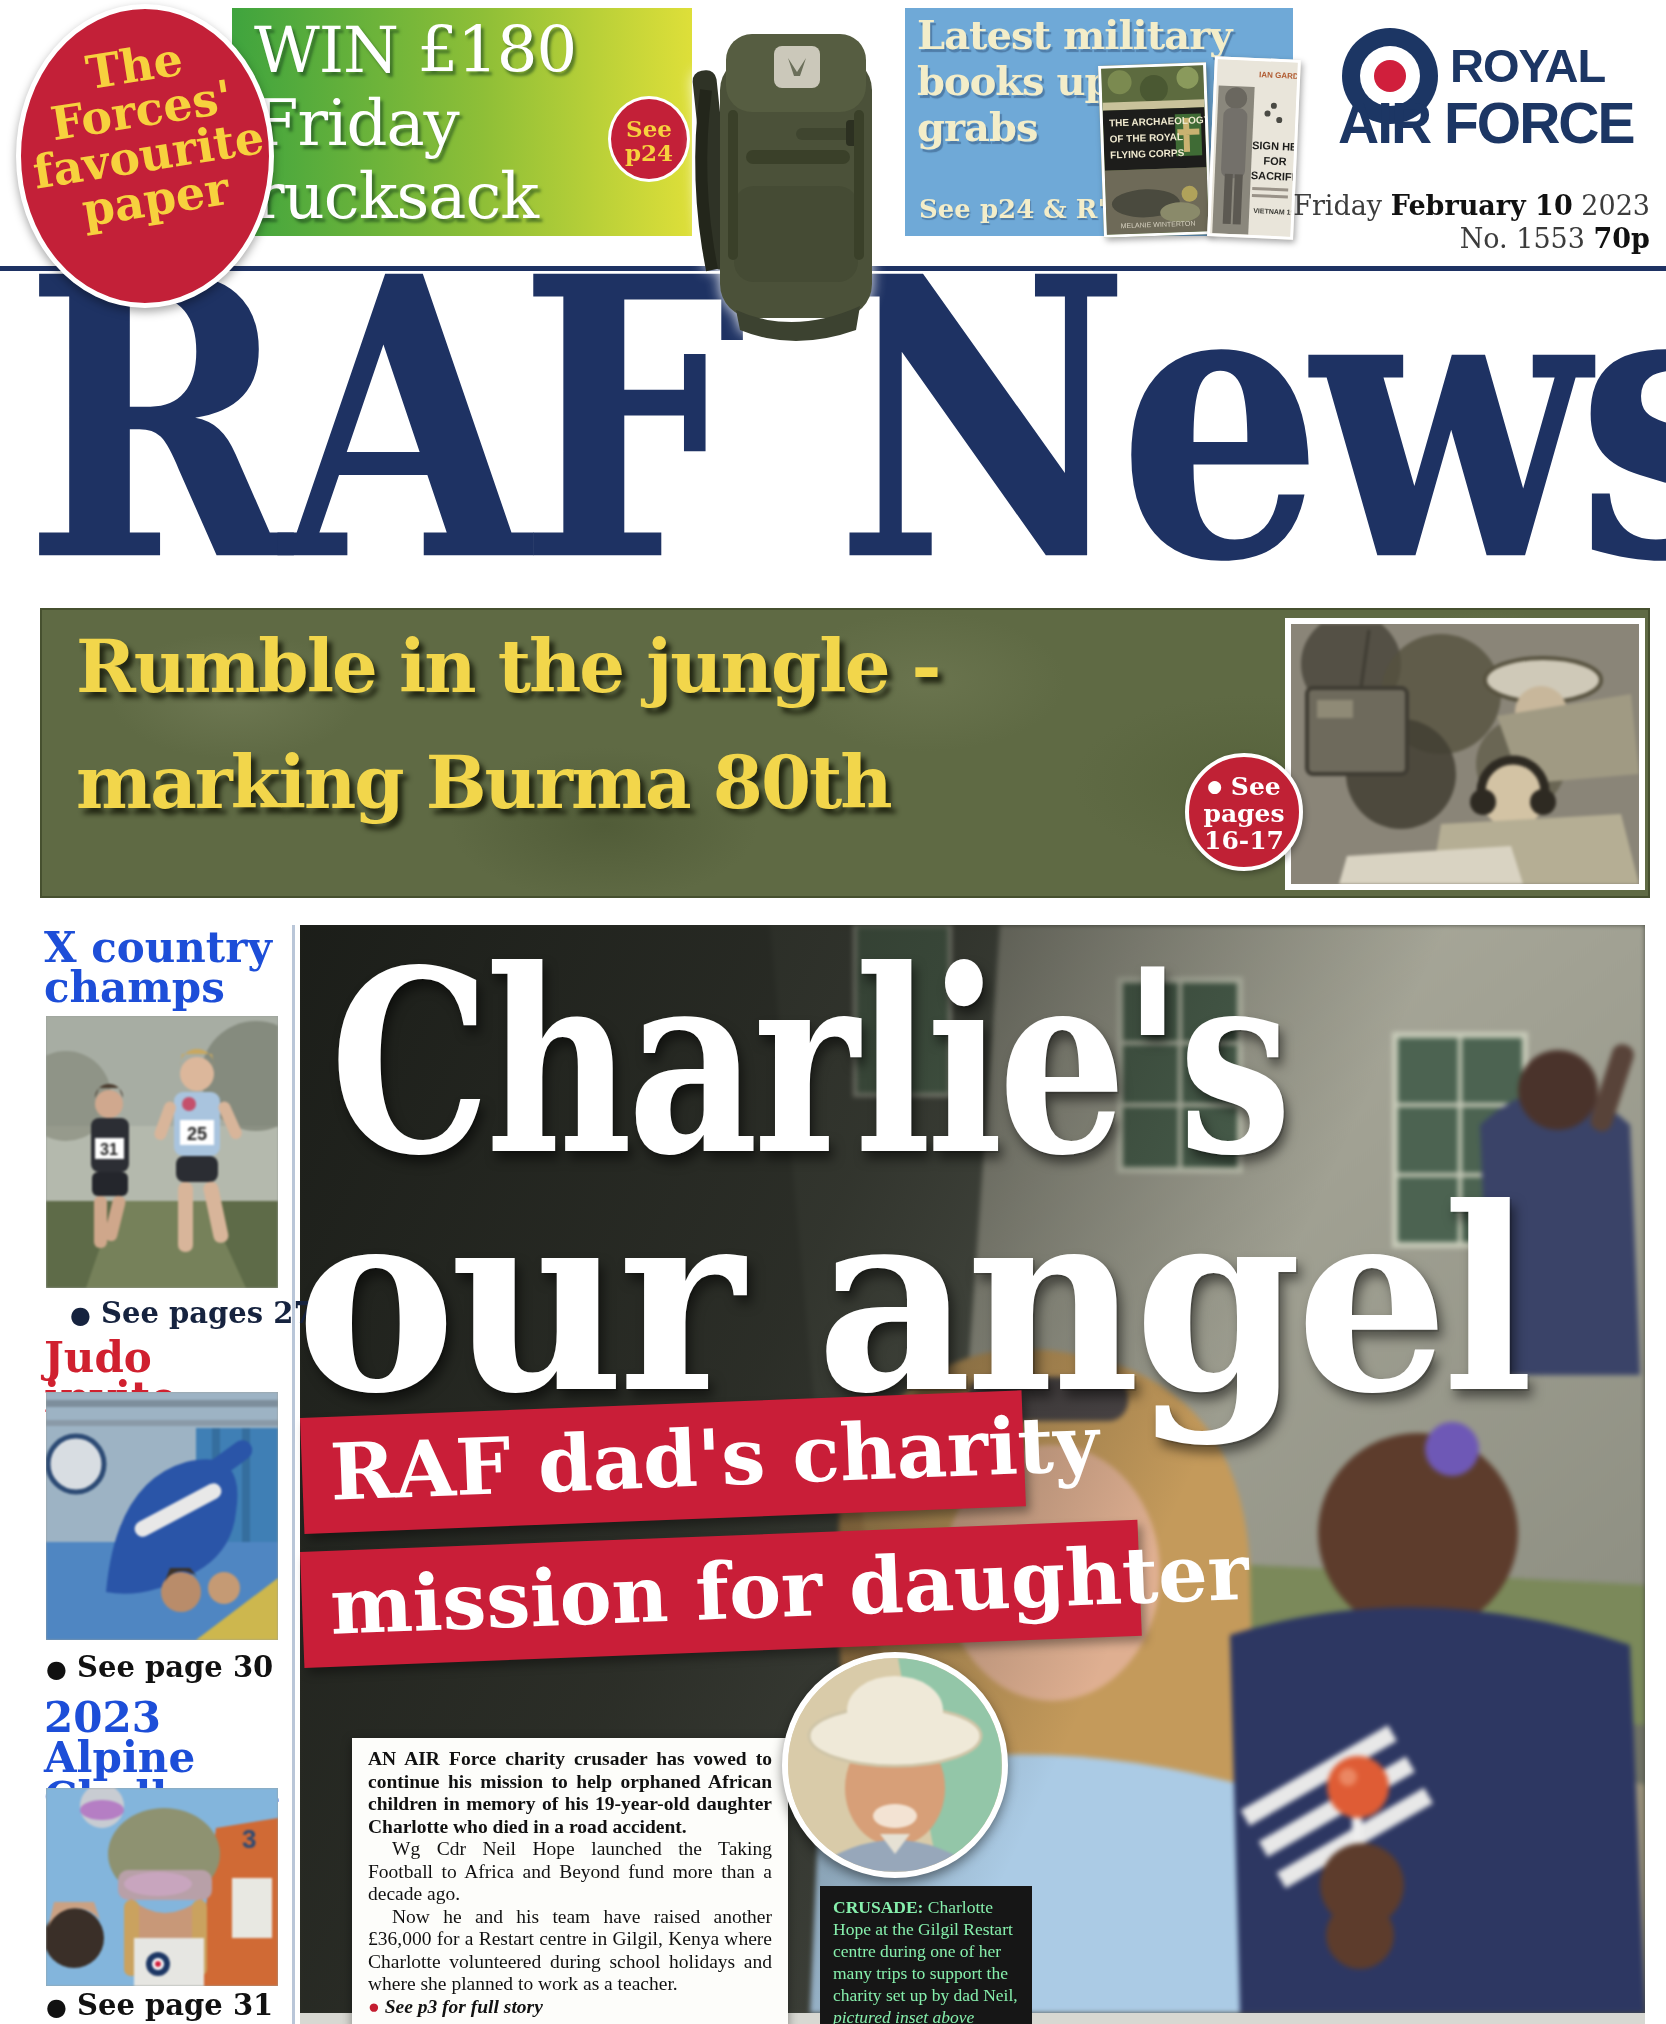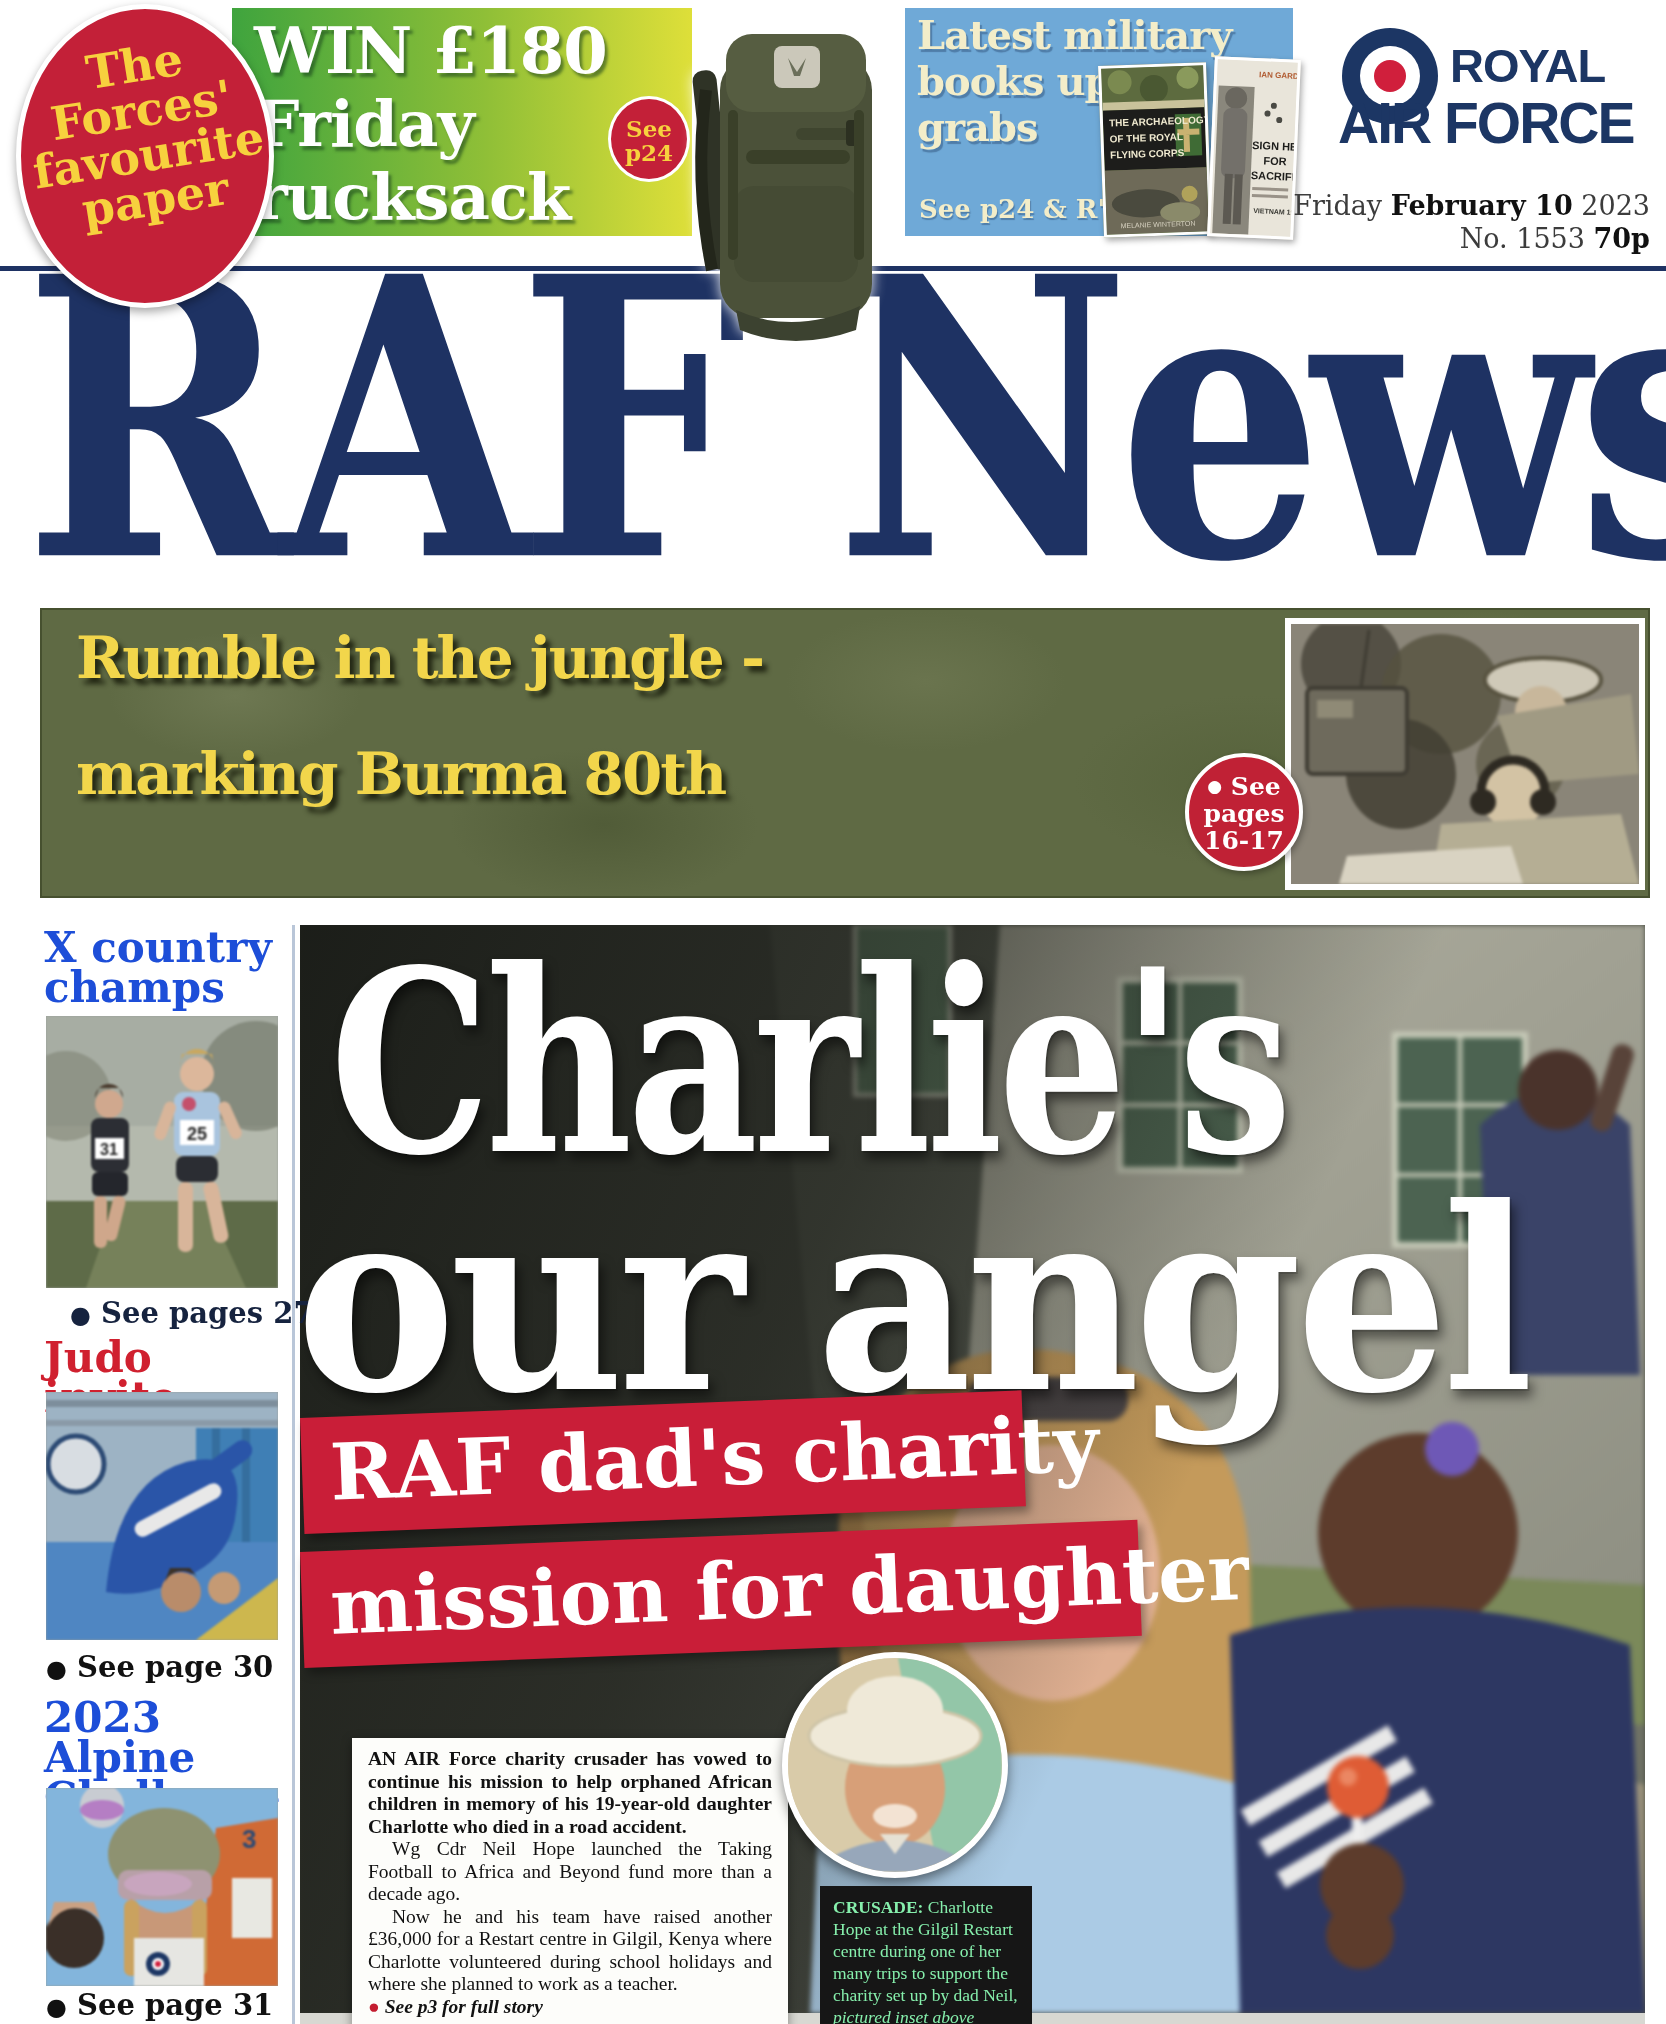--- a/index.html
+++ b/index.html
@@ -11,21 +11,21 @@
   .top-rule{left:0;top:266px;width:1666px;height:5px;background:#1e3263;z-index:1;}
 
   .badge{left:16px;top:4px;width:248px;height:294px;border-radius:50%;
          background:#c32038;border:5px solid #fff;z-index:6;
          box-shadow:0 4px 10px rgba(0,0,0,.35);}
   .badge-inner{position:absolute;left:0;top:34px;width:100%;text-align:center;
          transform:rotate(-9deg);color:#f7d13e;font-weight:bold;font-size:46px;line-height:.98;}
 
   .win-banner{left:232px;top:8px;width:460px;height:228px;z-index:2;
          background:linear-gradient(90deg,#3fa43e 0%,#8fbf37 55%,#dedf39 100%);}
-  .win-text{position:absolute;left:22px;top:6px;color:#fff;font-weight:bold;font-size:64px;
+  .win-text{position:absolute;left:22px;top:6px;color:#fff;font-weight:normal;font-size:64px;
          line-height:73px;text-shadow:3px 4px 3px rgba(20,60,25,.55);letter-spacing:-1px;}
   .win-see{position:absolute;left:376px;top:88px;width:82px;height:86px;border-radius:50%;
          background:#c32038;border:3px solid #fff;color:#f7d13e;font-weight:bold;font-size:23px;
          line-height:1.05;text-align:center;padding-top:18px;box-sizing:border-box;}
 
   .rucksack{left:676px;top:0;width:232px;height:352px;z-index:4;
             filter:drop-shadow(0 0 7px rgba(255,255,255,.95));}
 
   .books-banner{left:905px;top:8px;width:388px;height:228px;background:#6fa9d7;z-index:2;}
   .books-head{position:absolute;left:12px;top:4px;color:#f3edc9;font-weight:bold;font-size:40px;
@@ -52,21 +52,21 @@
 
   
   .jungle{left:40px;top:608px;width:1610px;height:290px;z-index:2;border:2px solid #46502f;box-sizing:border-box;
      background-color:#5f6a44;
      background-image:
        radial-gradient(ellipse 180px 90px at 12% 30%, #6e7852 0%, rgba(110,120,82,0) 70%),
        radial-gradient(ellipse 220px 110px at 35% 75%, #515c38 0%, rgba(81,92,56,0) 70%),
        radial-gradient(ellipse 200px 100px at 55% 25%, #6a744e 0%, rgba(106,116,78,0) 70%),
        radial-gradient(ellipse 240px 120px at 75% 60%, #57633c 0%, rgba(87,99,60,0) 72%),
        radial-gradient(ellipse 160px 80px at 90% 20%, #707a53 0%, rgba(112,122,83,0) 70%);}
-  .jungle-line{position:absolute;left:34px;color:#f2d64b;font-weight:bold;font-size:58px;
+  .jungle-line{position:absolute;left:34px;color:#f2d64b;font-weight:bold;font-size:72px;
        letter-spacing:-2px;text-shadow:5px 6px 5px rgba(25,28,12,.85);white-space:nowrap;}
   .jungle-see{position:absolute;left:1143px;top:143px;width:118px;height:118px;border-radius:50%;
        background:#c02135;border:4px solid #fff;color:#fff;font-weight:bold;font-size:25px;line-height:1.08;
        text-align:center;padding-top:16px;box-sizing:border-box;z-index:3;box-shadow:2px 3px 6px rgba(0,0,0,.3);}
   .jungle-see .dot{font-size:17px;vertical-align:3px;}
   .jungle-photo{position:absolute;left:1243px;top:8px;width:348px;height:260px;border:6px solid #fff;
        background:#8a8578;z-index:2;overflow:hidden;}
 
   
   .col-title{left:44px;width:246px;font-weight:bold;font-size:42px;line-height:.95;color:#1d4ed8;z-index:2;}

